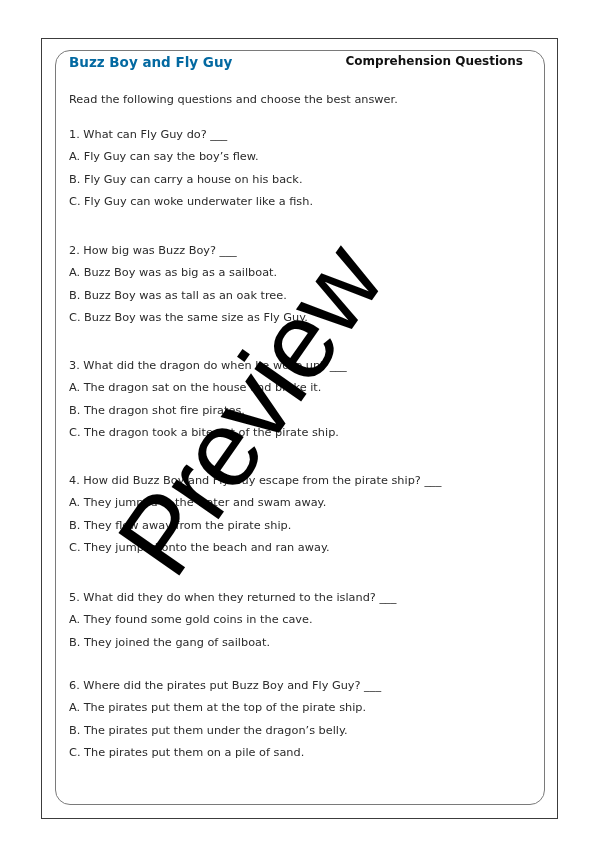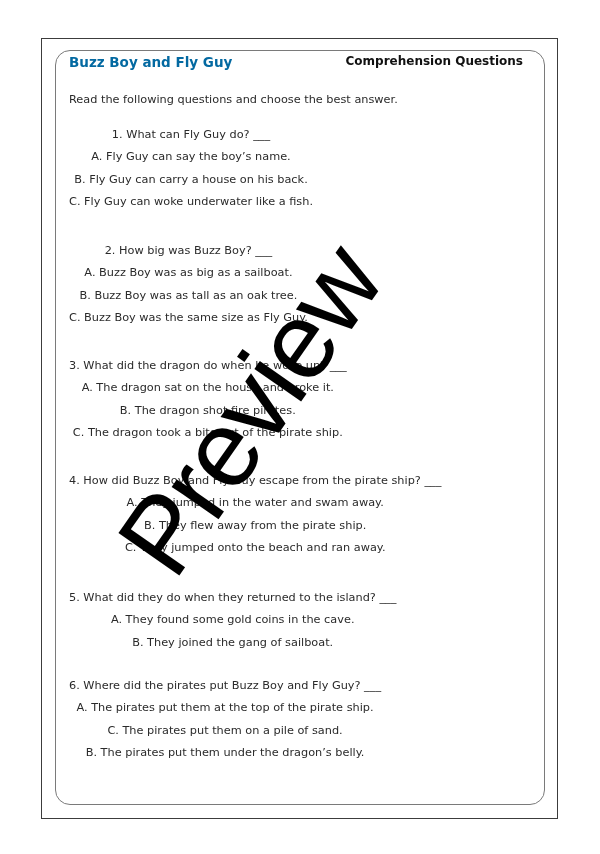--- a/index.html
+++ b/index.html
@@ -2,37 +2,37 @@
 <html><head>
 <meta charset="utf-8">
 <style>
   html, body { margin:0; padding:0; background:#ffffff; }
   body { width:600px; height:854px; position:relative; overflow:hidden; font-family:"DejaVu Sans", sans-serif; color:#2a2a2a; }
   .page-frame { position:absolute; left:41px; top:38px; width:517px; height:781px; border:1px solid #3c3c3c; box-sizing:border-box; }
   .card { position:absolute; left:55px; top:50px; width:490px; height:755px; border:1.5px solid #7a7a7a; border-radius:15px; box-sizing:border-box; }
   .title-left { position:absolute; left:69px; top:54px; font-weight:bold; font-size:13.5px; color:#0369a1; }
   .title-right { position:absolute; right:77px; top:54px; font-weight:bold; font-size:12px; color:#111; }
   .instr { position:absolute; left:69px; top:93px; font-size:11.3px;text-align:center; }
-  .qblock { position:absolute; left:69px;text-align:center; }
+  .qblock { position:absolute; left:69px; }
   .line { height:22.4px; line-height:16px; font-size:11.3px; white-space:nowrap; }
   .watermark { position:absolute; left:250px; top:410px; transform:translate(-50%,-50%) rotate(-55deg); font-family:"Liberation Sans", sans-serif; font-size:108px; color:#000; letter-spacing:-2px; line-height:1; white-space:nowrap; pointer-events:none; }
 </style>
 </head>
 <body>
 
 <div class="page-frame"></div>
 <div class="card"></div>
 
 <div class="title-left">Buzz Boy and Fly Guy</div>
 <div class="title-right">Comprehension Questions</div>
 <div class="instr">Read the following questions and choose the best answer.</div>
 
 <div class="qblock" style="top:127px">
   <div class="line">1. What can Fly Guy do? ___</div>
-  <div class="line">A. Fly Guy can say the boy’s name.</div>
+  <div class="line">A. Fly Guy can say the boy’s flew.</div>
   <div class="line">B. Fly Guy can carry a house on his back.</div>
   <div class="line">C. Fly Guy can woke underwater like a fish.</div>
 </div>
 
 <div class="qblock" style="top:243px">
   <div class="line">2. How big was Buzz Boy? ___</div>
   <div class="line">A. Buzz Boy was as big as a sailboat.</div>
   <div class="line">B. Buzz Boy was as tall as an oak tree.</div>
   <div class="line">C. Buzz Boy was the same size as Fly Guy.</div>
 </div>
@@ -53,17 +53,17 @@
 
 <div class="qblock" style="top:590px">
   <div class="line">5. What did they do when they returned to the island? ___</div>
   <div class="line">A. They found some gold coins in the cave.</div>
   <div class="line">B. They joined the gang of sailboat.</div>
 </div>
 
 <div class="qblock" style="top:678px">
   <div class="line">6. Where did the pirates put Buzz Boy and Fly Guy? ___</div>
   <div class="line">A. The pirates put them at the top of the pirate ship.</div>
+  <div class="line">B. The pirates put them under the dragon’s belly.</div>
   <div class="line">C. The pirates put them on a pile of sand.</div>
-  <div class="line">B. The pirates put them under the dragon’s belly.</div>
 </div>
 
 <div class="watermark">Preview</div>
 
 </body></html>

